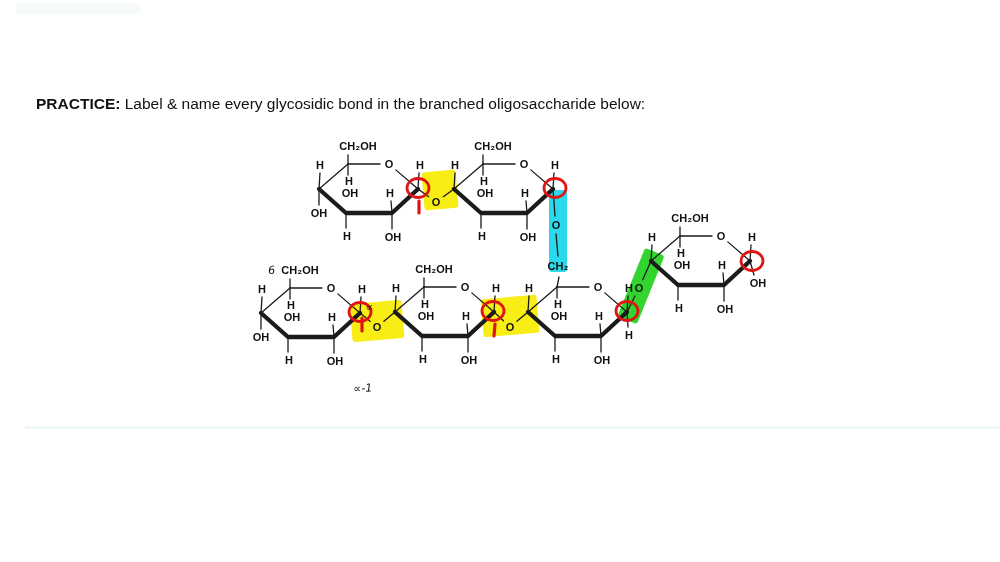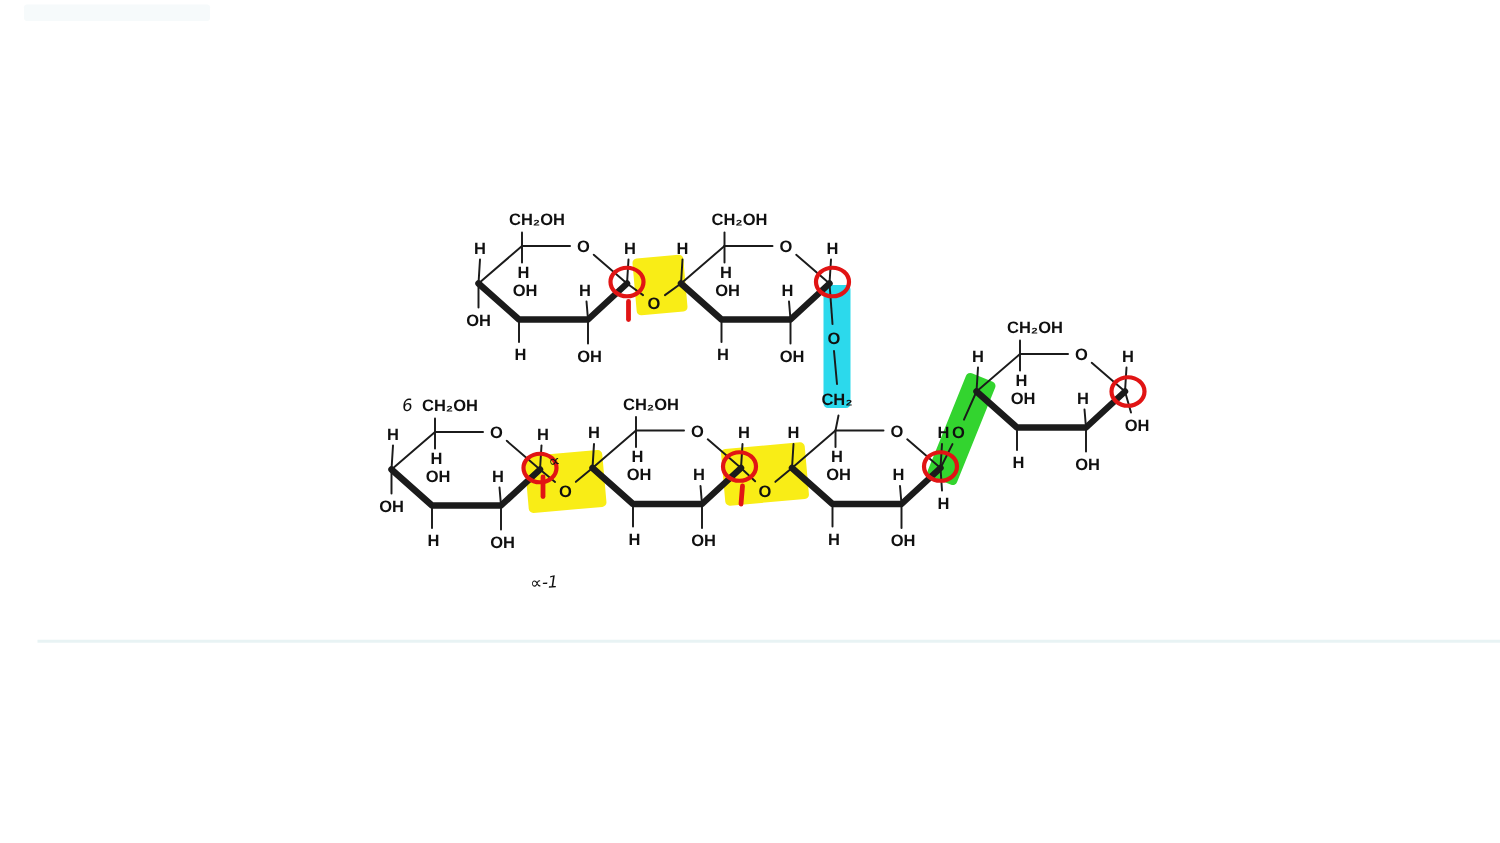--- a/index.html
+++ b/index.html
@@ -8,20 +8,23 @@
   .title{position:absolute;left:36px;top:95px;font-size:15.5px;color:#111;white-space:nowrap;}
   .title .b{font-weight:bold;}
   svg{position:absolute;left:0;top:0;}
   svg text{font-family:"Liberation Sans",sans-serif;font-weight:bold;font-size:11px;fill:#101010;}
   svg text.pen{font-family:"DejaVu Sans",sans-serif;font-weight:normal;font-style:italic;}
 </style>
 </head>
 <body>
 
 <div class="page">
+  <div class="title">
+    <span class="b">PRACTICE:</span><span> Label &amp; name every glycosidic bond in the branched oligosaccharide below:</span>
+  </div>
   <svg id="diagram" width="1000" height="562" viewBox="0 0 1000 562">
       <rect x="16" y="3" width="124" height="11" fill="#f6fafb" rx="2"></rect>
       <line x1="25" y1="427.5" x2="1000" y2="427.5" stroke="#e8f3f4" stroke-width="2"></line>
       <rect x="423" y="171" width="34" height="38" rx="3" fill="#f9ed16" transform="rotate(-5 440 190)"></rect>
       <rect x="351" y="302" width="52" height="38" rx="3" fill="#f9ed16" transform="rotate(-5 377 321)"></rect>
       <rect x="482" y="297" width="56" height="38" rx="3" fill="#f9ed16" transform="rotate(-5 510 316)"></rect>
       <rect x="549" y="190" width="18" height="82" rx="3" fill="#2cd9ec" transform="rotate(0 558 231)"></rect>
       <rect x="630.5" y="249" width="21" height="74" rx="3" fill="#33d42f" transform="rotate(22 641 286)"></rect>
       <g>
         <line x1="319" y1="189" x2="348" y2="164" stroke="#1b1b1b" stroke-width="1.3" stroke-linecap="round"></line>

